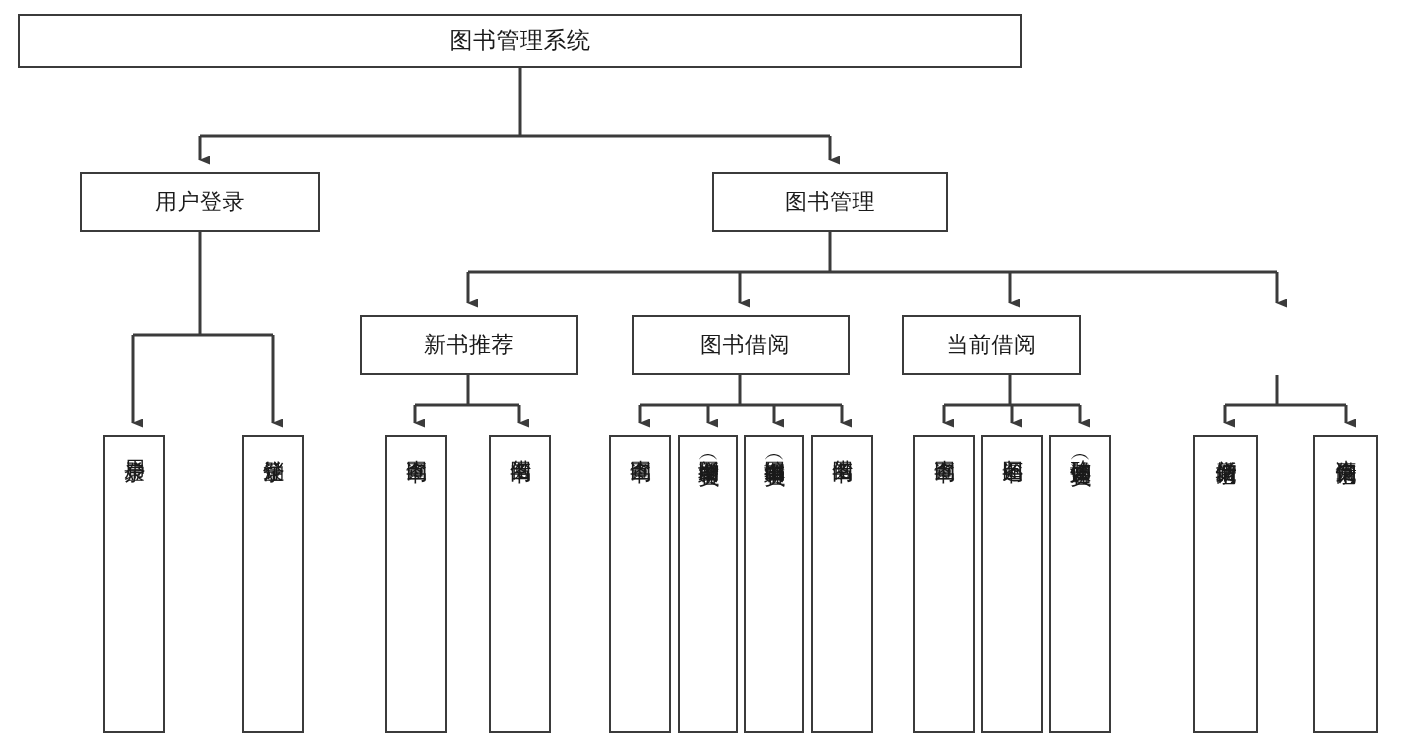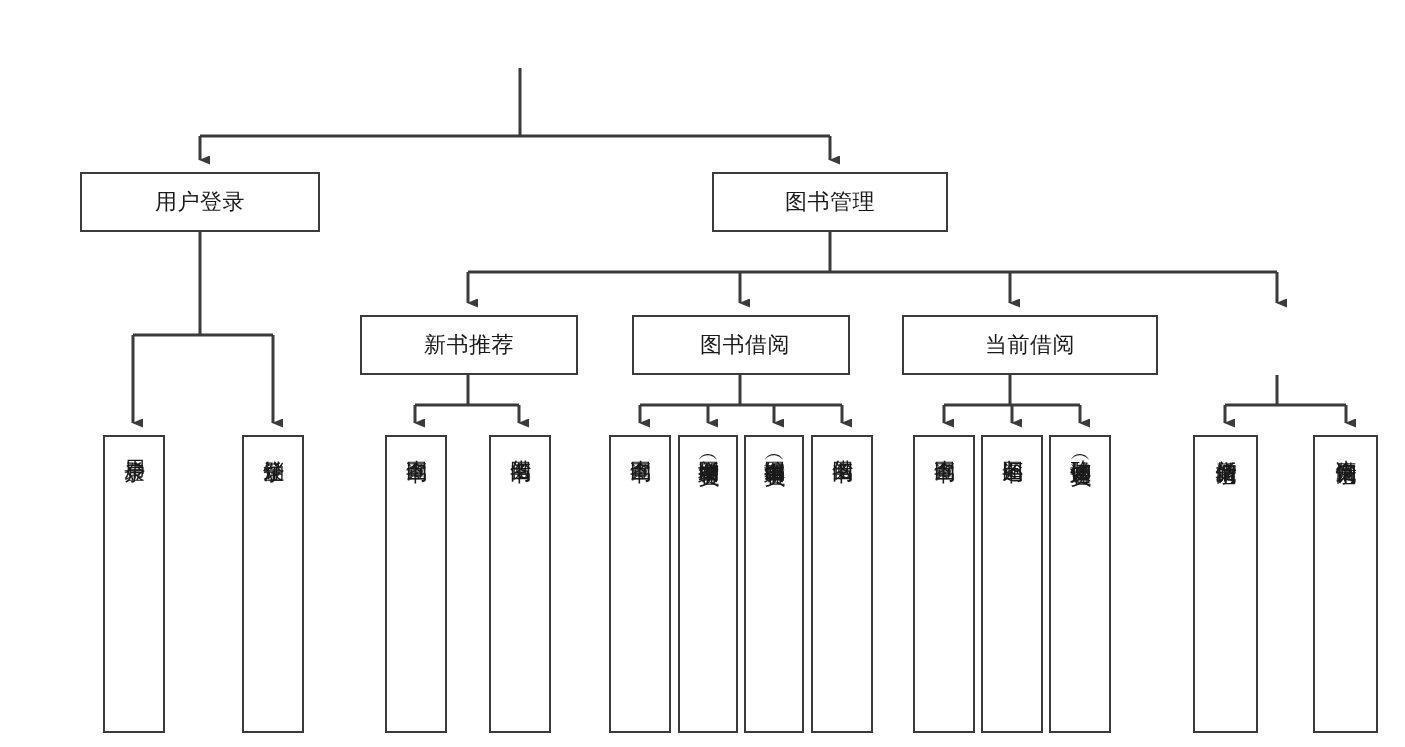--- a/index.html
+++ b/index.html
@@ -124,38 +124,41 @@
       <path d="M1012,405 L1012,423" marker-end="url(#arrowhead)"></path>
       <path d="M1080,405 L1080,423" marker-end="url(#arrowhead)"></path>
 
       <path d="M1277,375 L1277,405"></path>
       <path d="M1225,405 L1346,405"></path>
       <path d="M1225,405 L1225,423" marker-end="url(#arrowhead)"></path>
       <path d="M1346,405 L1346,423" marker-end="url(#arrowhead)"></path>
     </g>
   </svg>
 
+  <div class="node horiz root" style="left:18px; top:14px; width:1004px; height:54px;">
+    <span class="node-label">图书管理系统</span>
+  </div>
 
   <div class="node horiz" style="left:80px; top:172px; width:240px; height:60px;">
     <span class="node-label">用户登录</span>
   </div>
 
   <div class="node horiz" style="left:360px; top:315px; width:218px; height:60px;">
     <span class="node-label">新书推荐</span>
   </div>
 
   <div class="node horiz" style="left:712px; top:172px; width:236px; height:60px;">
     <span class="node-label">图书管理</span>
   </div>
 
   <div class="node horiz" style="left:632px; top:315px; width:218px; height:60px;padding-left:8px;">
     <span class="node-label">图书借阅</span>
   </div>
 
-  <div class="node horiz" style="left:902px; top:315px; width:256px; height:60px;">
+  <div class="node horiz" style="left:902px; top:315px; width:179px; height:60px;">
     <span class="node-label">当前借阅</span>
   </div>
 
 
   <div class="node vert" style="left:103px; top:435px; width:62px; height:298px;">
     <span class="node-label">用户登录</span>
   </div>
 
   <div class="node vert" style="left:242px; top:435px; width:62px; height:298px;">
     <span class="node-label">注销登录</span>

